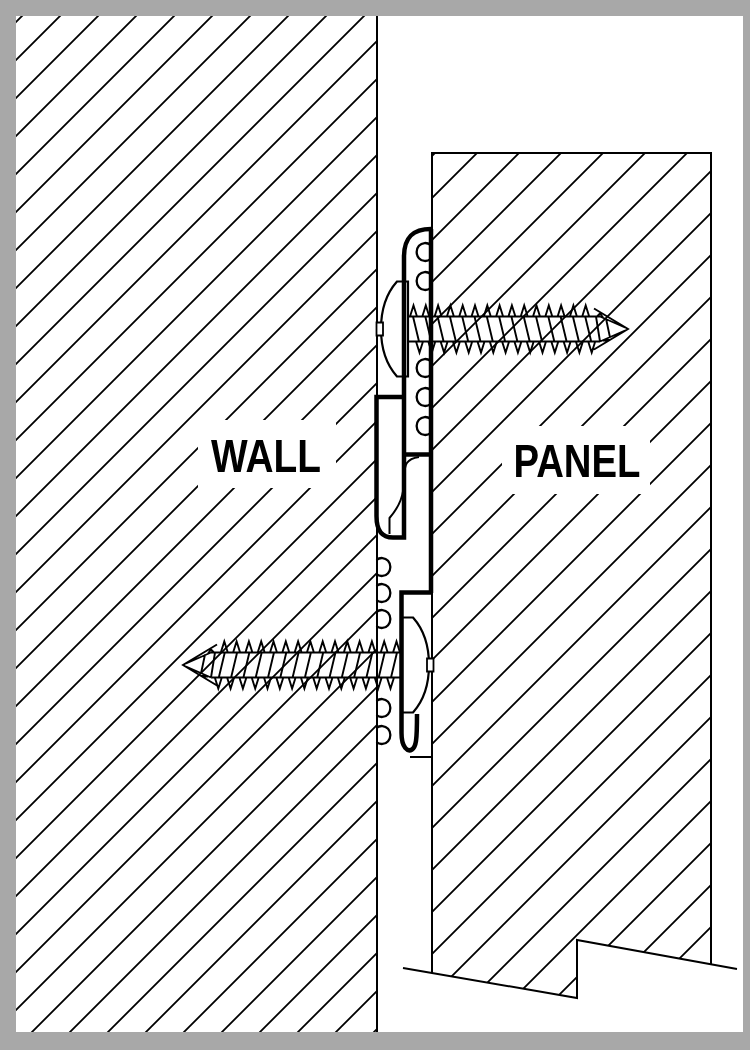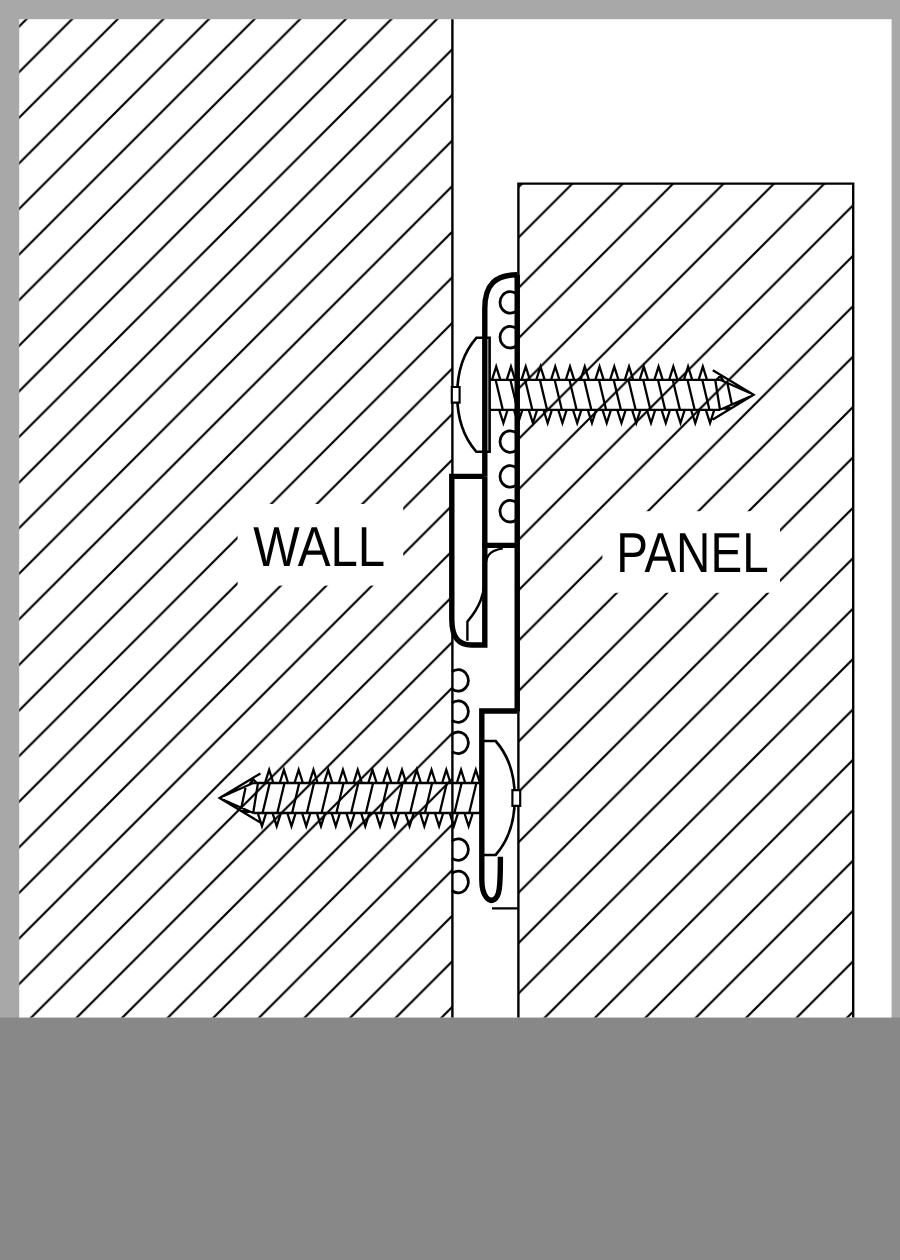--- a/index.html
+++ b/index.html
@@ -1,16 +1,16 @@
 <!DOCTYPE html>
 <html><head>
 <meta charset="utf-8">
 <style>
   html,body{margin:0;padding:0;background:#888;}
-  .wrap{width:750px;height:848px;position:relative;font-family:"Liberation Sans",sans-serif;}
+  .wrap{width:750px;height:1050px;position:relative;font-family:"Liberation Sans",sans-serif;font-weight:bold;}
   svg{display:block;}
   .thin{stroke:#000;stroke-width:2;fill:none;}
   .hatchline{stroke:#000;stroke-width:1.8;fill:none;}
   .thick{stroke:#000;stroke-width:4.5;fill:none;stroke-linecap:butt;}
   .cadtext{font-family:"Liberation Sans",sans-serif;font-size:47px;fill:#000;}
 </style>
 </head>
 <body>
 
 <div class="wrap">

